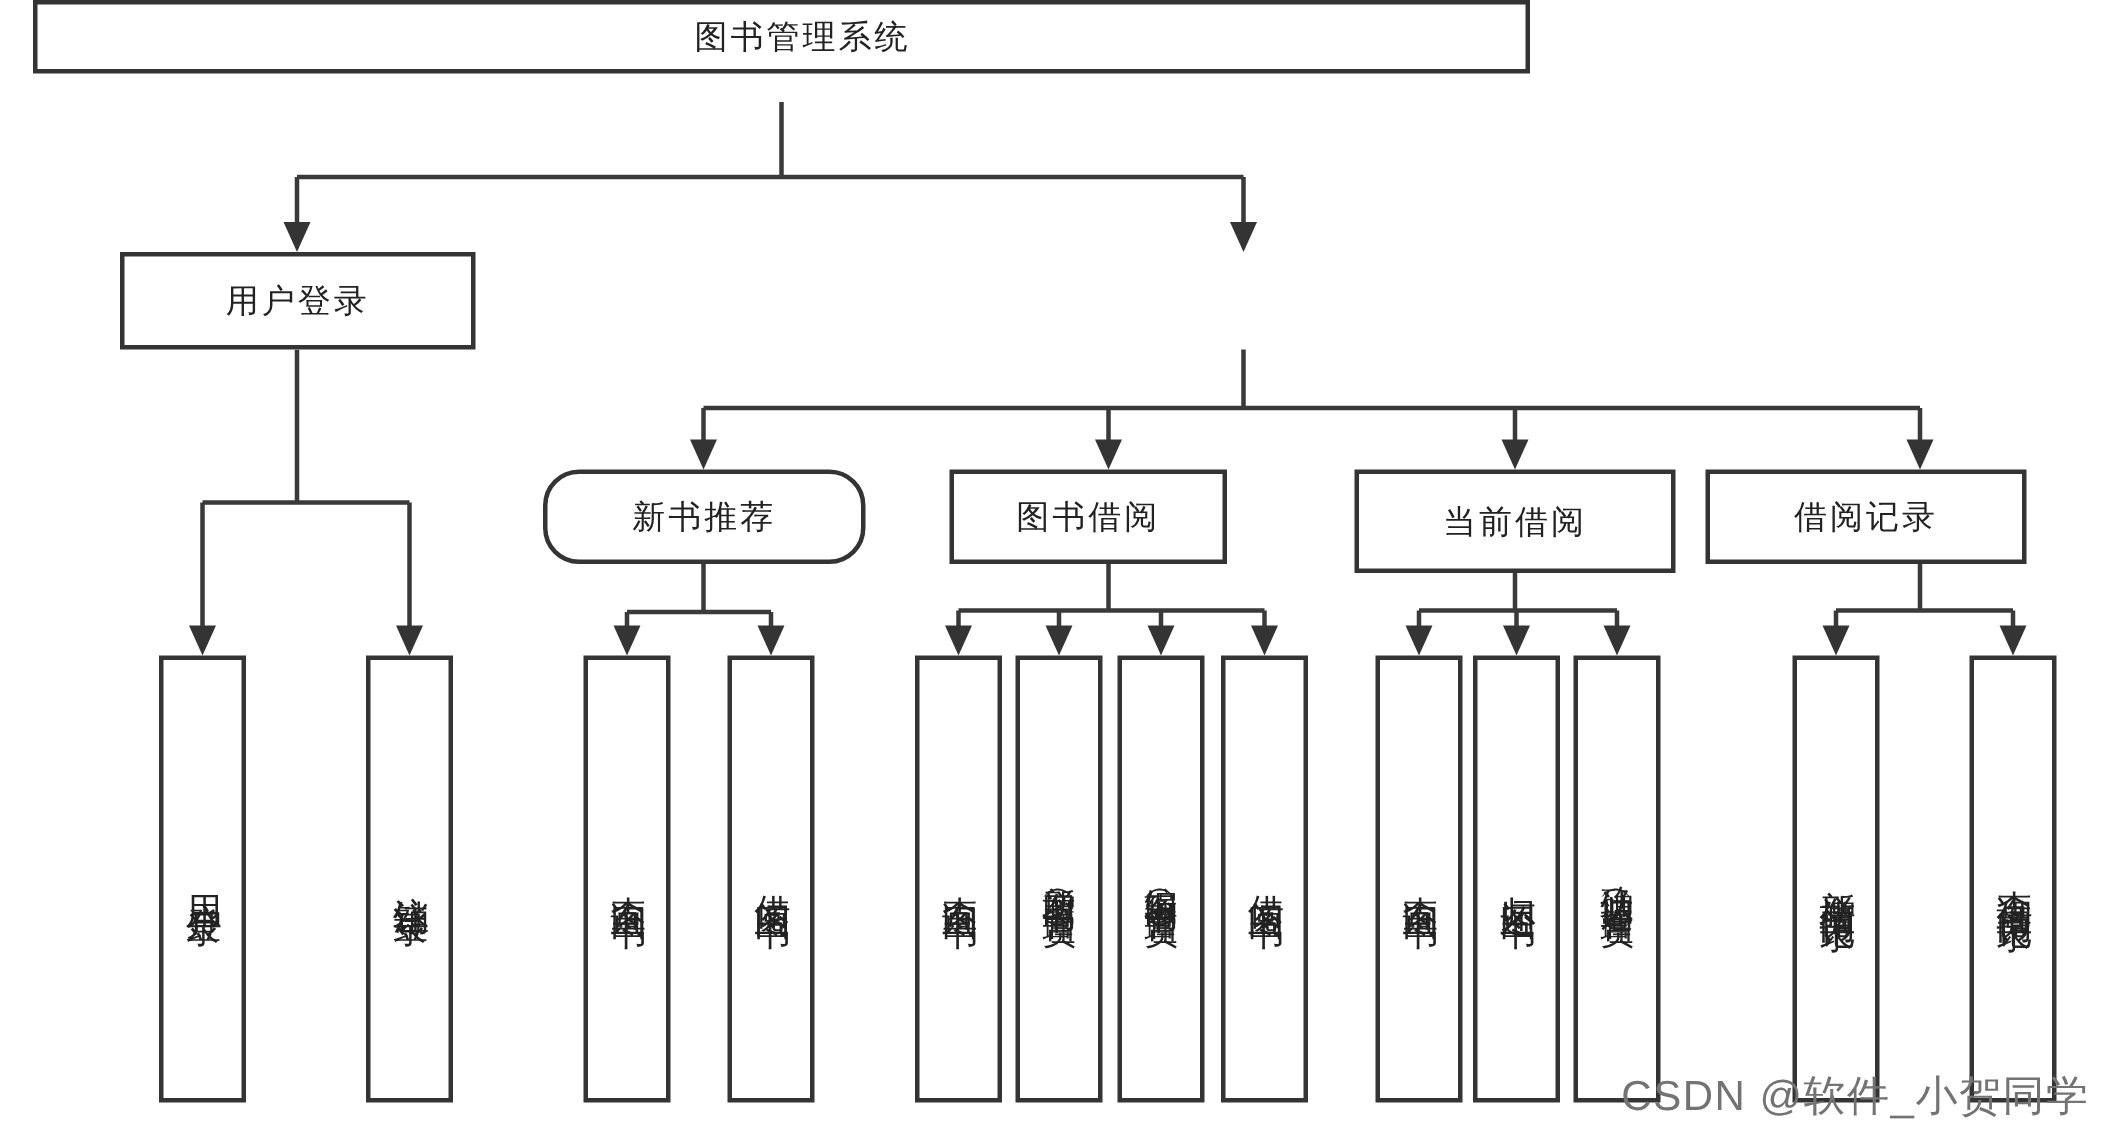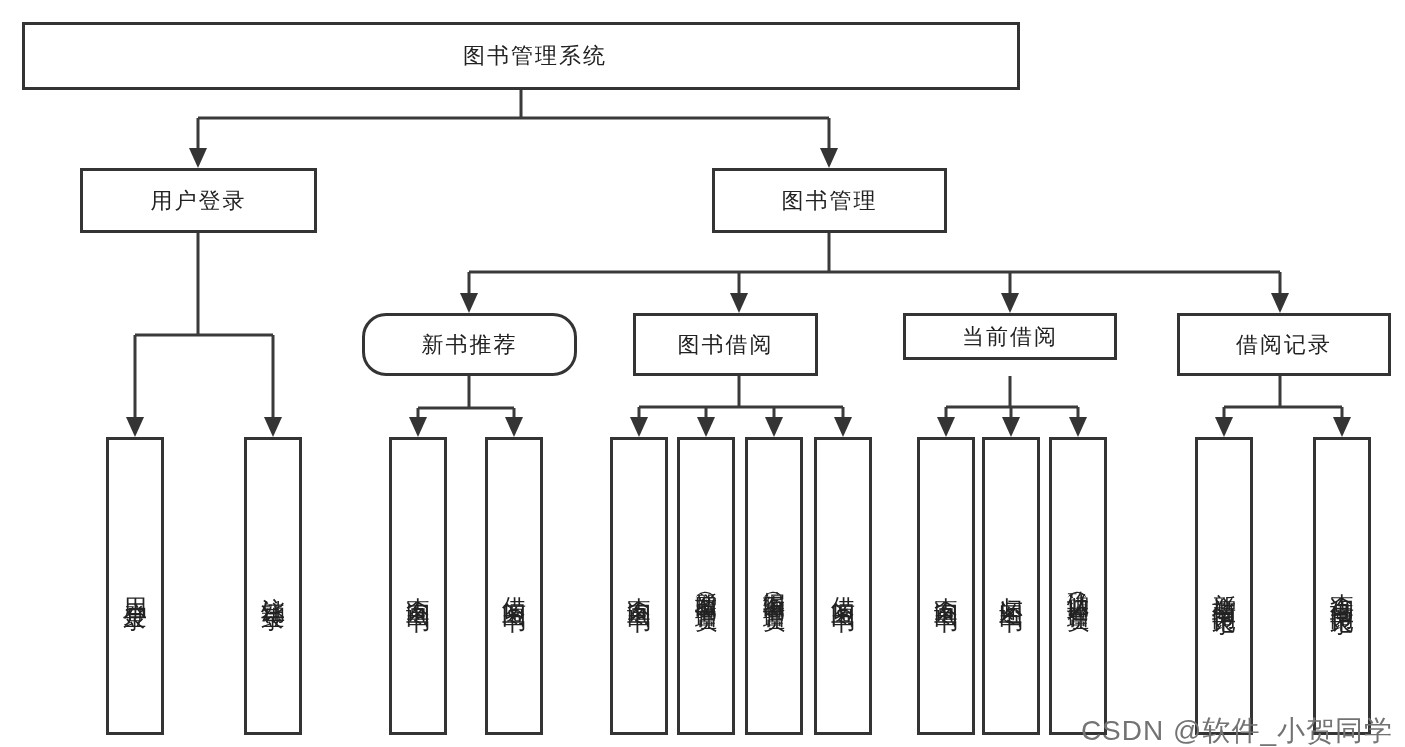--- a/index.html
+++ b/index.html
@@ -102,29 +102,28 @@
       <polygon points="765,417 783,417 774,437"></polygon>
       <polygon points="834,417 852,417 843,437"></polygon>
       <polygon points="937,417 955,417 946,437"></polygon>
       <polygon points="1002,417 1020,417 1011,437"></polygon>
       <polygon points="1069,417 1087,417 1078,437"></polygon>
       <polygon points="1215,417 1233,417 1224,437"></polygon>
       <polygon points="1333,417 1351,417 1342,437"></polygon>
     </g>
   </svg>
 
-  <div class="node h" style="left:22px; top:22px; width:998px; height:68px;padding-left:28px;">图书管理系统</div>
+  <div class="node h" style="left:22px; top:0; width:998px; height:49px;padding-left:28px;">图书管理系统</div>
 
   <div class="node h" style="left:80px; top:168px; width:237px; height:65px;">用户登录</div>
-  <div class="node h" style="left:712px; top:168px; width:235px; height:65px;">图书管理</div>
 
   <div class="node h" style="left:362px; top:313px; width:215px; height:63px;border-radius:24px;">新书推荐</div>
   <div class="node h" style="left:633px; top:313px; width:185px; height:63px;">图书借阅</div>
-  <div class="node h" style="left:903px; top:313px; width:214px; height:47px;">当前借阅</div>
-  <div class="node h" style="left:1177px; top:313px; width:214px; height:63px;">借阅记录</div>
+  <div class="node h" style="left:903px; top:313px; width:214px; height:69px;">当前借阅</div>
+  <div class="node h" style="left:1137px; top:313px; width:214px; height:63px;">借阅记录</div>
 
   <div class="node leaf" style="left:106px;">
     <span class="vtext">用户登录</span>
   </div>
   <div class="node leaf" style="left:244px;">
     <span class="vtext">注销登录</span>
   </div>
 
   <div class="node leaf" style="left:389px;">
     <span class="vtext">查询图书</span>

